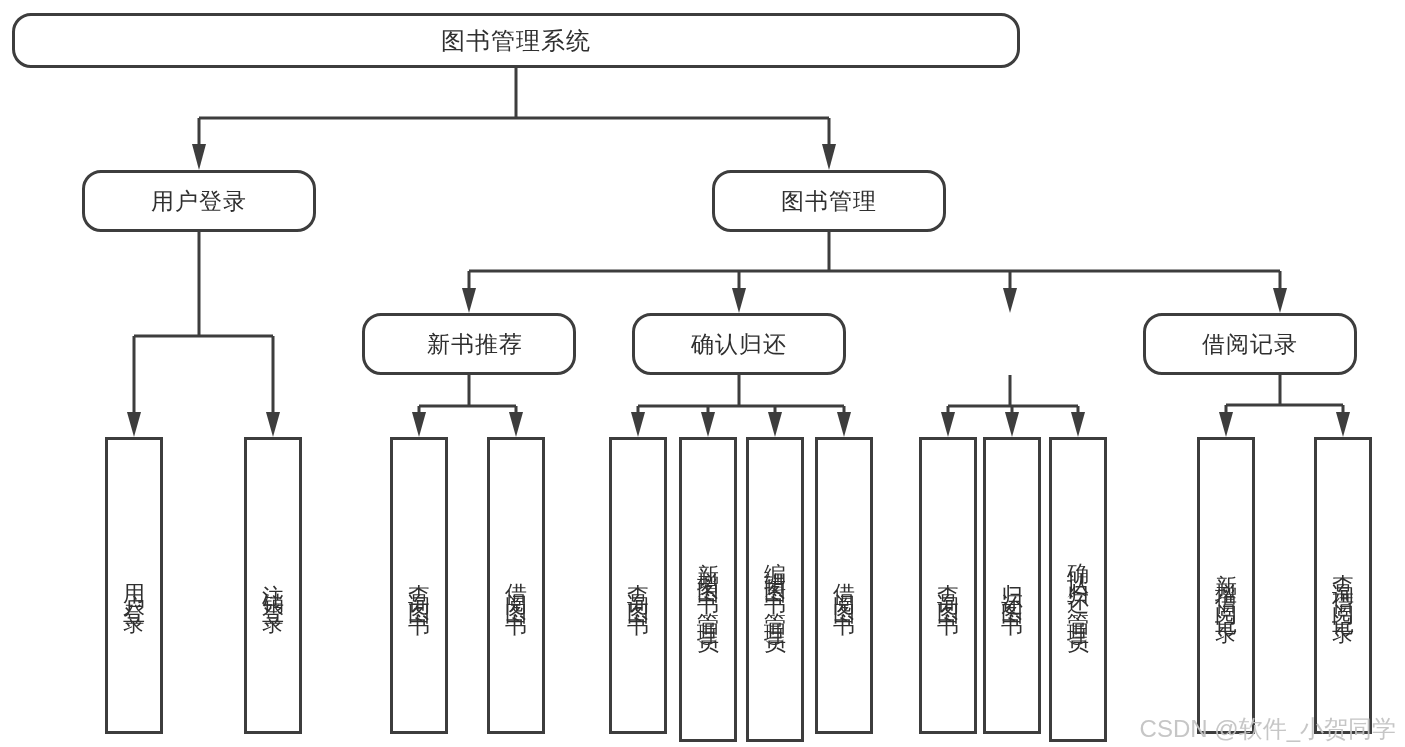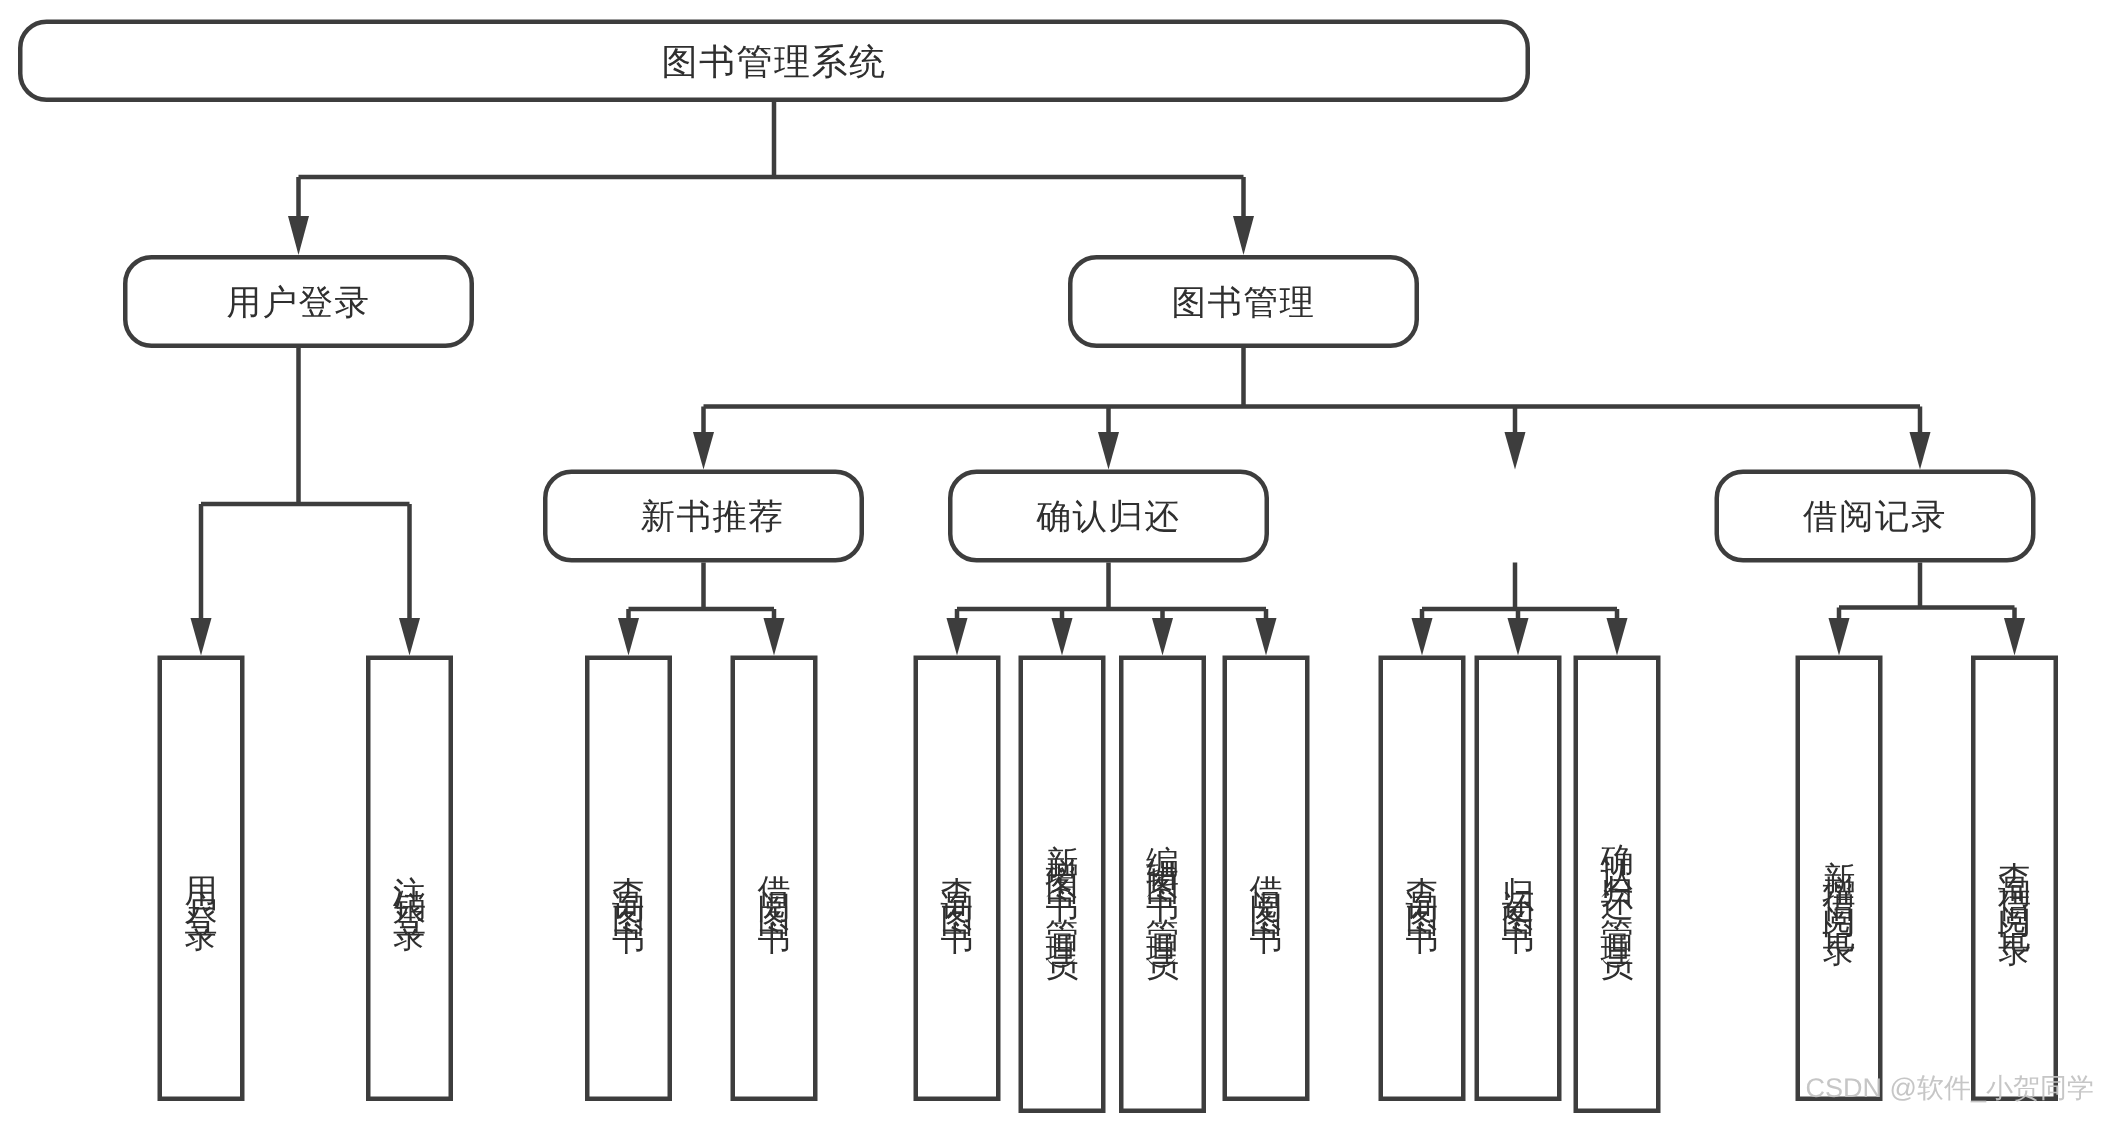--- a/index.html
+++ b/index.html
@@ -35,21 +35,21 @@
     text-orientation: mixed;
     font-size: 22px;
     line-height: 1;
     letter-spacing: 10px;
     white-space: nowrap;
   }
   .watermark {
     position: absolute;
     top: 713px;
     right: 9px;
-    font-size: 18px;
+    font-size: 24px;
     color: rgba(195,195,195,0.95);
     z-index: 5;
     white-space: nowrap;
   }
   .stroke { stroke: #3d3d3d; stroke-width: 3; fill: none; }
   .arrow { fill: #3d3d3d; stroke: none; }
 </style>
 </head>
 <body>
 

